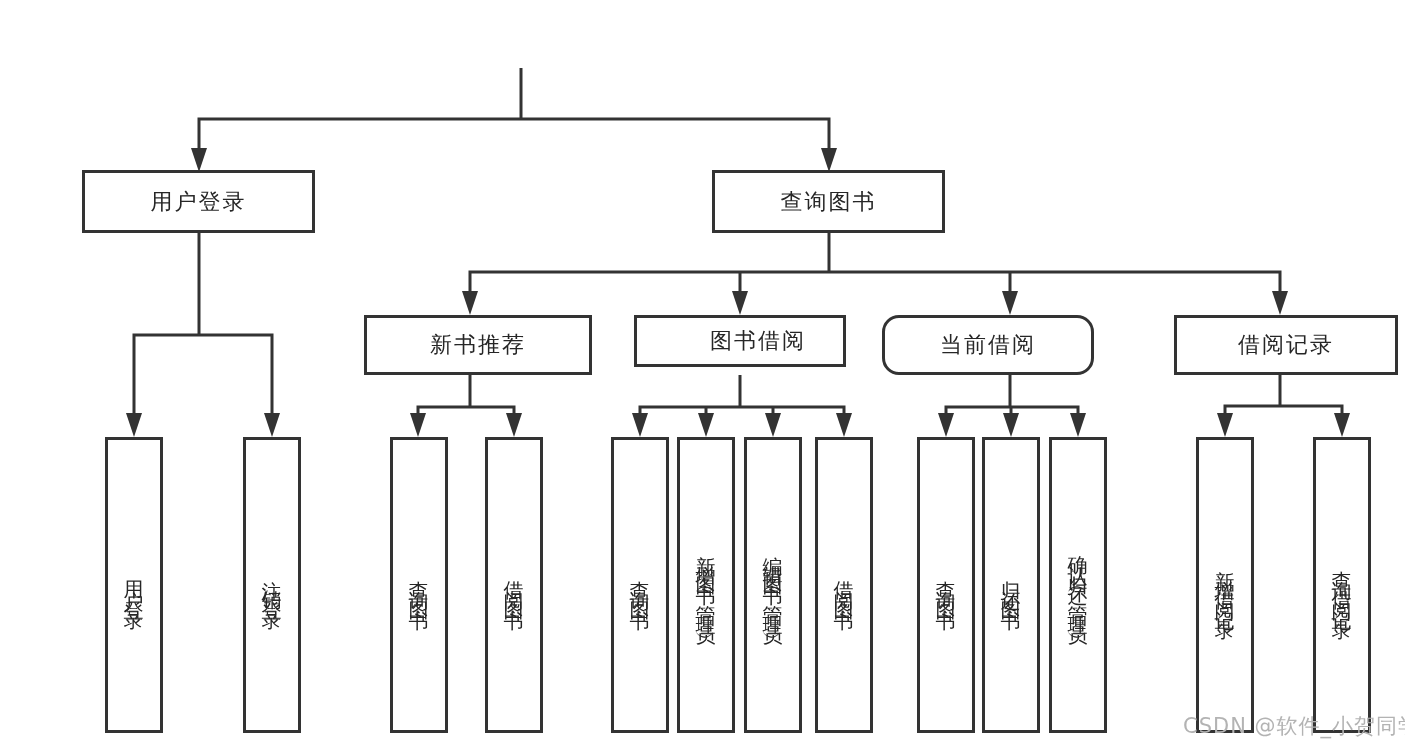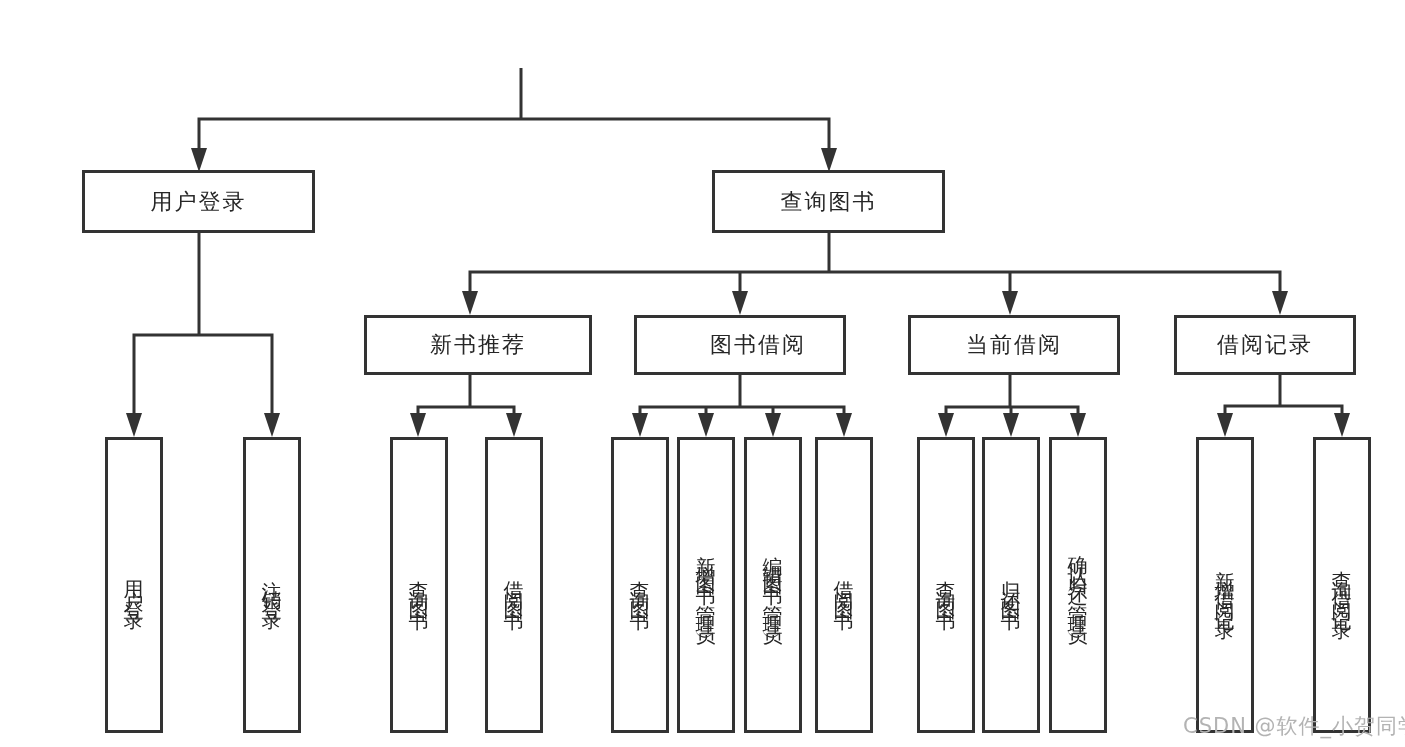--- a/index.html
+++ b/index.html
@@ -57,23 +57,23 @@
     letter-spacing: 1px;
     color: #b3b3b3;
     white-space: nowrap;
     z-index: 3;
   }
   
   .n-root   { left: 22px;   top: 13px;  width: 998px; height: 55px; }
   .n-login  { left: 82px;   top: 170px; width: 233px; height: 63px; }
   .n-mgmt   { left: 712px;  top: 170px; width: 233px; height: 63px; }
   .n-g0 { left: 364px;  top: 315px; width: 228px; height: 60px; }
-  .n-g1 { left: 634px;  top: 315px; width: 212px; height: 60px; padding-left: 36px; }
-  .n-g2 { left: 908px;  top: 315px; width: 212px; height: 60px; }
-  .n-g3 { left: 1174px; top: 315px; width: 182px; height: 60px; }
+  .n-g1 { left: 634px;  top: 315px; width: 212px; height: 52px; padding-left: 36px; }
+  .n-g2 { left: 882px;  top: 315px; width: 212px; height: 60px; border-radius: 17px; }
+  .n-g3 { left: 1174px; top: 315px; width: 224px; height: 60px; }
   .l-1  { left: 105px; }
   .l-2  { left: 243px; }
   .l-3  { left: 390px; }
   .l-4  { left: 485px; }
   .l-5  { left: 611px; }
   .l-6  { left: 677px; }
   .l-7  { left: 744px; }
   .l-8  { left: 815px; }
   .l-9  { left: 917px; }
   .l-10 { left: 982px; }

